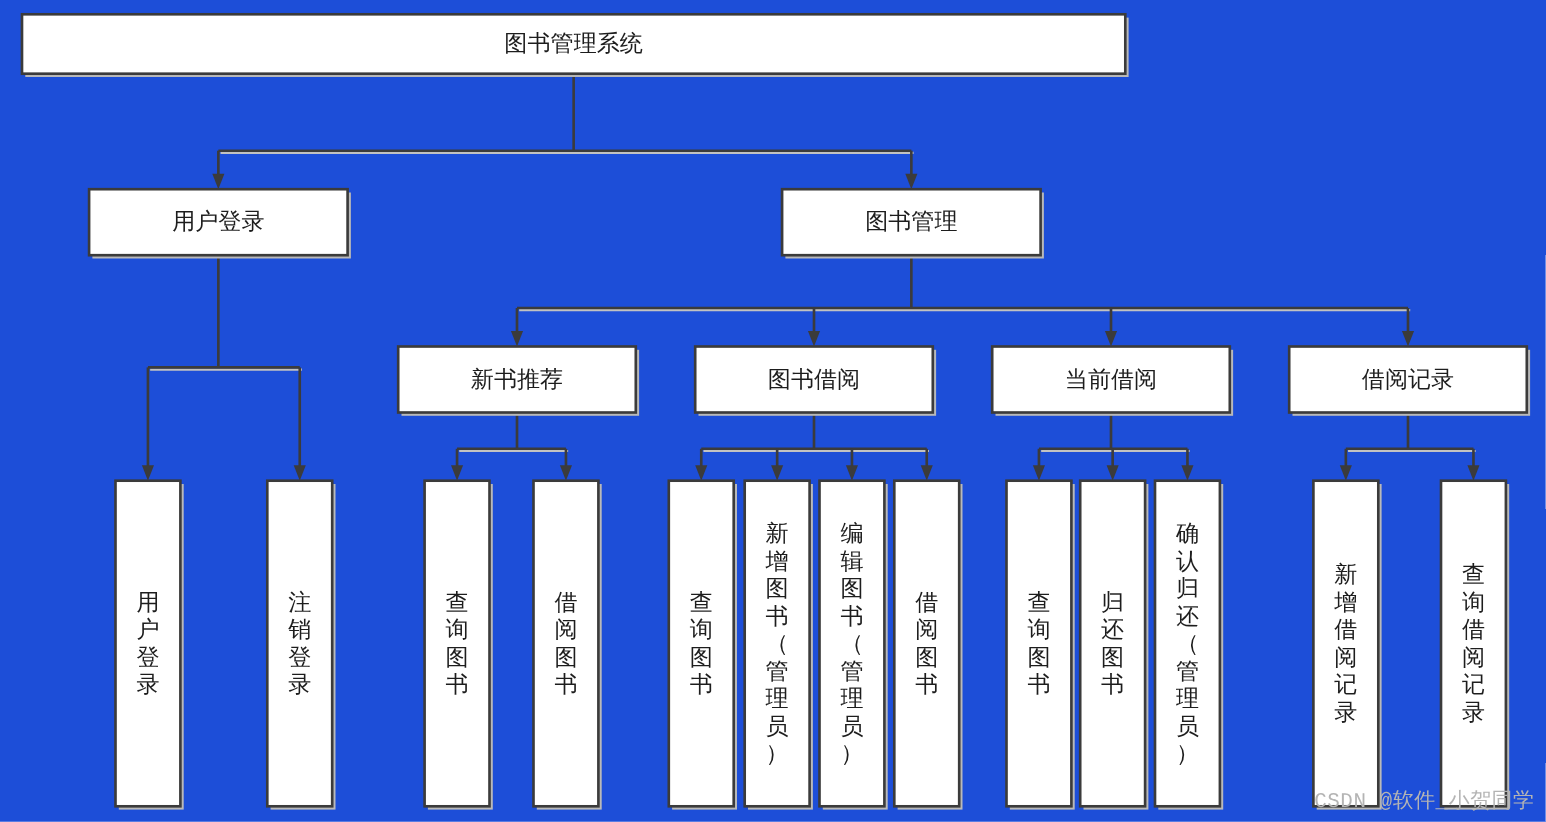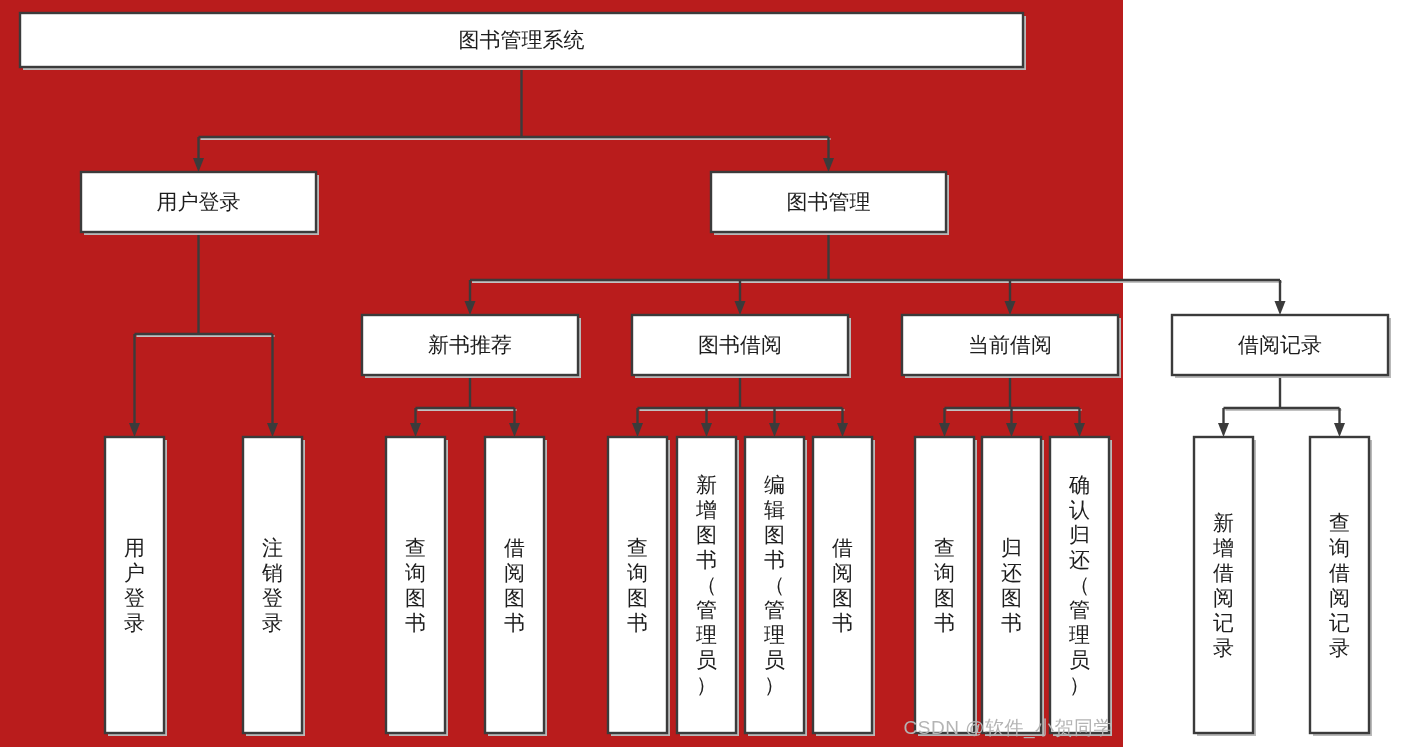--- a/index.html
+++ b/index.html
@@ -9,23 +9,23 @@
     background: #ffffff;
   }
   body {
     width: 1405px;
     height: 747px;
     font-family: "Liberation Sans", "DejaVu Sans", sans-serif;
     overflow: hidden;
   }
   #diagram-root {
     position: relative;
-    width: 1123px;
+    width: 1405px;
     height: 747px;
-    background: #b91c1c;
+    background: #1d4ed8;
   }
   svg.tree-canvas {
     position: absolute;
     top: 0;
     left: 0;
     width: 1405px;
     height: 747px;
     display: block;
   }
   .node-box {
@@ -60,21 +60,21 @@
   .node-label-v {
     font-family: "Liberation Sans", "DejaVu Sans", sans-serif;
     font-size: 21px;
     fill: #1d1d1d;
     text-anchor: middle;
   }
   .watermark-text {
     position: absolute;
     right: 10px;
     bottom: 6px;
-    font-family: Liberation Sans, sans-serif;
+    font-family: Liberation Mono, monospace;
     font-size: 19px;
     color: #b4b4b4;
     letter-spacing: 0.5px;
     white-space: nowrap;
     user-select: none;
     pointer-events: none;
   }
 </style>
 </head>
 <body>

